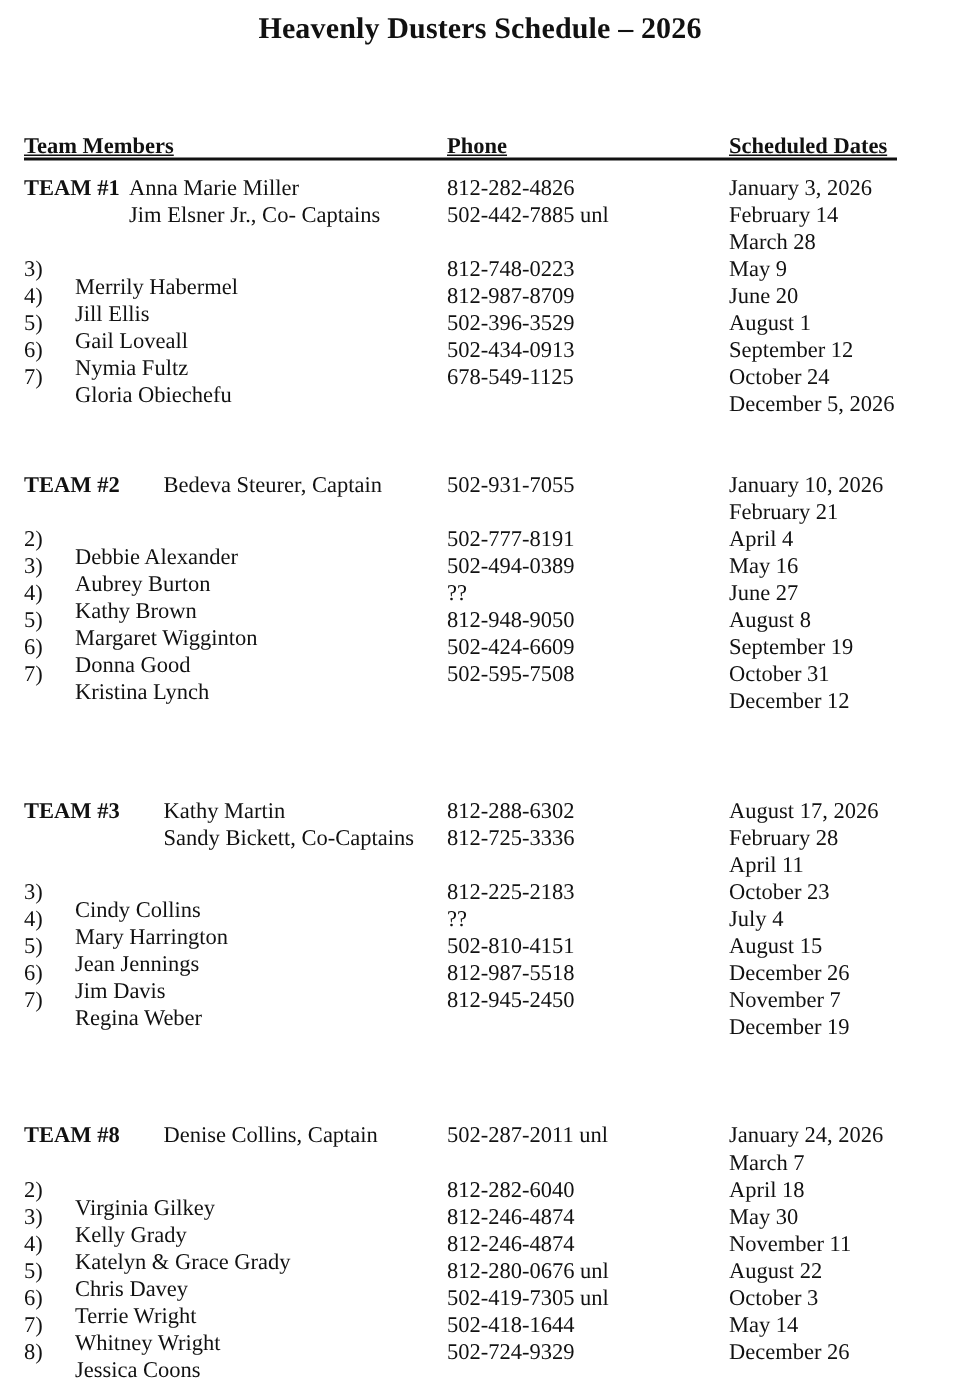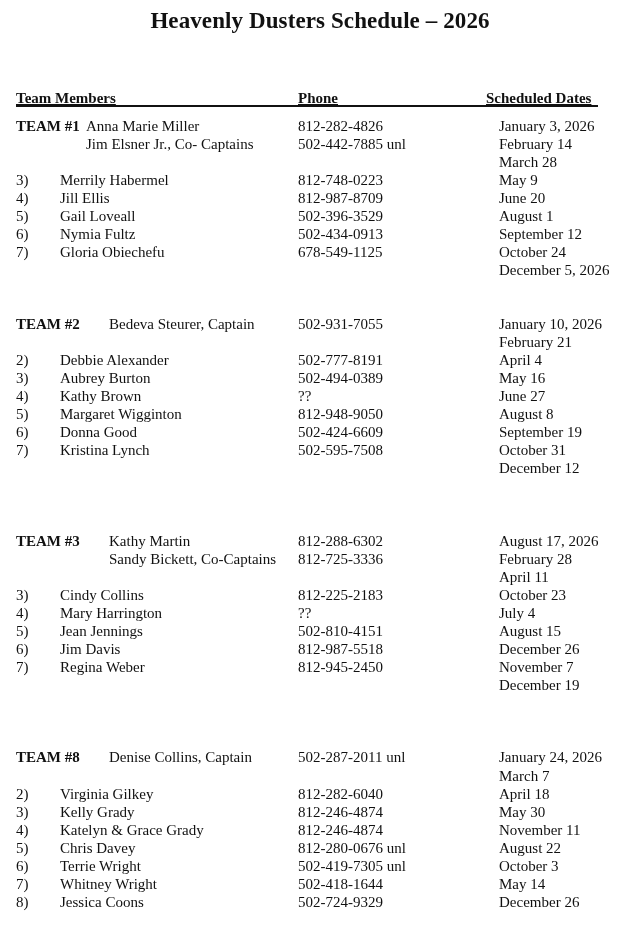--- a/index.html
+++ b/index.html
@@ -1,26 +1,26 @@
 <!DOCTYPE html>
 <html><head>
 <meta charset="utf-8">
 <style>
   html, body { margin: 0; padding: 0; background: #ffffff; }
   body { width: 640px; height: 933px; position: relative; overflow: hidden;
          font-family: "Liberation Serif", "DejaVu Serif", serif; color: #111; }
   .title { position: absolute; left: 0; width: 640px; top: 8px; text-align: center;
-           font-size: 23px; font-weight: bold; letter-spacing: 0.1px; }
+           font-size: 20px; font-weight: bold; letter-spacing: 0.1px; }
   .hdr { position: absolute; top: 90px; font-size: 15px; font-weight: bold; text-decoration: underline; }
   .hdr-line { position: absolute; left: 16px; width: 582px; top: 105px; height: 2px; background: #111; }
   .cell { position: absolute; font-size: 15px; line-height: 18px; white-space: nowrap; }
   .num { left: 16px; }
-  .name { left: 60px; }
+  .name { left: 50px; margin-top: 12px; }
   .phone { left: 298px; }
-  .date { left: 499px; }
+  .date { left: 486px; }
   .team-label { left: 16px; font-weight: bold; }
 </style>
 </head>
 <body>
 
 <div class="title">Heavenly Dusters Schedule – 2026</div>
 
 <div class="hdr" style="left:16px">Team Members</div>
 <div class="hdr" style="left:298px">Phone</div>
 <div class="hdr" style="left:486px">Scheduled Dates</div>

